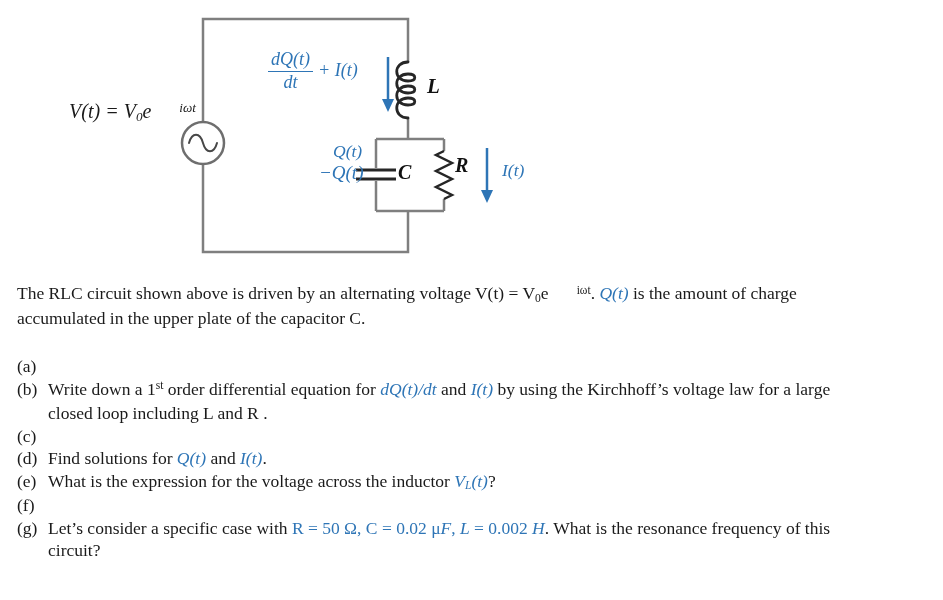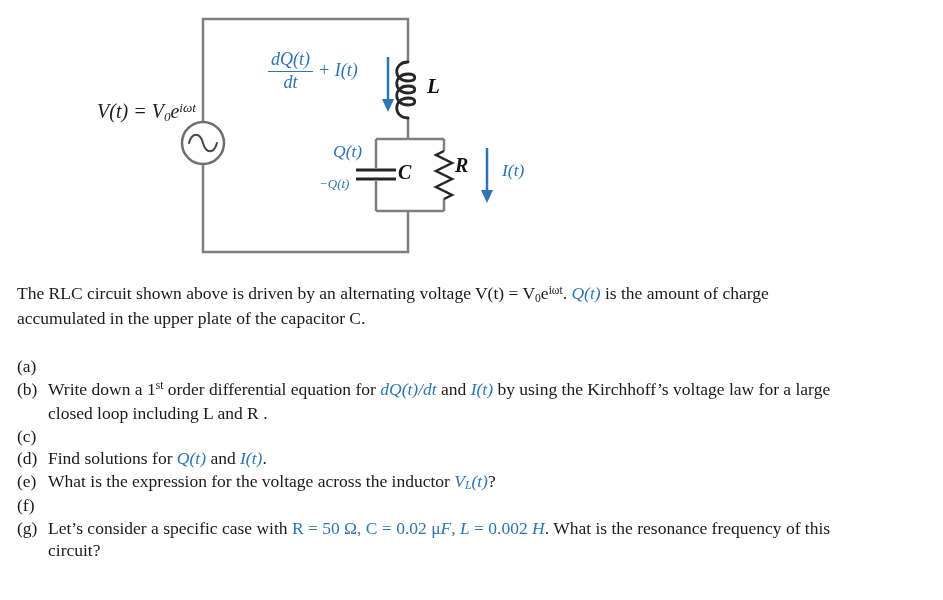--- a/index.html
+++ b/index.html
@@ -36,21 +36,21 @@
   .plist{margin-top:26px;}
   .pitem{display:flex;}
   .pmarker{width:31px;flex:0 0 31px;}
   .pcontent{white-space:nowrap;}
   
   .seg-n{}
   .seg-m{}
   .seg-b{color:var(--blue);}
   .seg-bi{color:var(--blue);font-style:italic;}
   .seg-sup{font-size:66%;position:relative;top:-0.45em;}
-  .seg-msup{font-size:66%;position:relative;top:-0.45em;}
+  .seg-msup{font-size:66%;position:relative;top:-0.45em;margin-left:28px;}
   .seg-msub{font-size:66%;position:relative;top:0.25em;}
   .seg-bsub{color:var(--blue);font-style:italic;font-size:66%;position:relative;top:0.25em;}
 </style>
 </head>
 <body>
 
 <div class="canvas">
 
   <svg class="circuit-svg" width="560" height="270" viewBox="0 0 560 270">
 
@@ -82,21 +82,21 @@
       <span class="num">dQ(t)</span>
       <span class="den">dt</span>
     </span>
     <span>+ I(t)</span>
   </div>
 
   <div class="clabel c-bold" style="left:427px;top:75px;font-size:21px;">L</div>
 
   <div class="clabel c-blue" style="left:333px;top:142px;font-size:17.5px;">Q(t)</div>
 
-  <div class="clabel c-blue" style="left:319px;top:177px;font-size:13px;">−Q(t)</div>
+  <div class="clabel c-blue" style="left:319px;top:163px;font-size:19px;">−Q(t)</div>
 
   <div class="clabel c-bold" style="left:398px;top:161px;font-size:20px;">C</div>
 
   <div class="clabel c-bold" style="left:455px;top:154px;font-size:20px;">R</div>
 
   <div class="clabel c-blue" style="left:502px;top:161px;font-size:17.5px;">I(t)</div>
 
   <div class="doc">
     <div class="pintro"><span class="seg-n">The RLC circuit shown above is driven by an alternating voltage </span><span class="seg-m">V(t) = V</span><span class="seg-msub">0</span><span class="seg-m">e</span><span class="seg-msup">iωt</span><span class="seg-n">. </span><span class="seg-bi">Q(t)</span><span class="seg-n"> is the amount of charge</span><br><span class="seg-n">accumulated in the upper plate of the capacitor C.</span></div>
 

